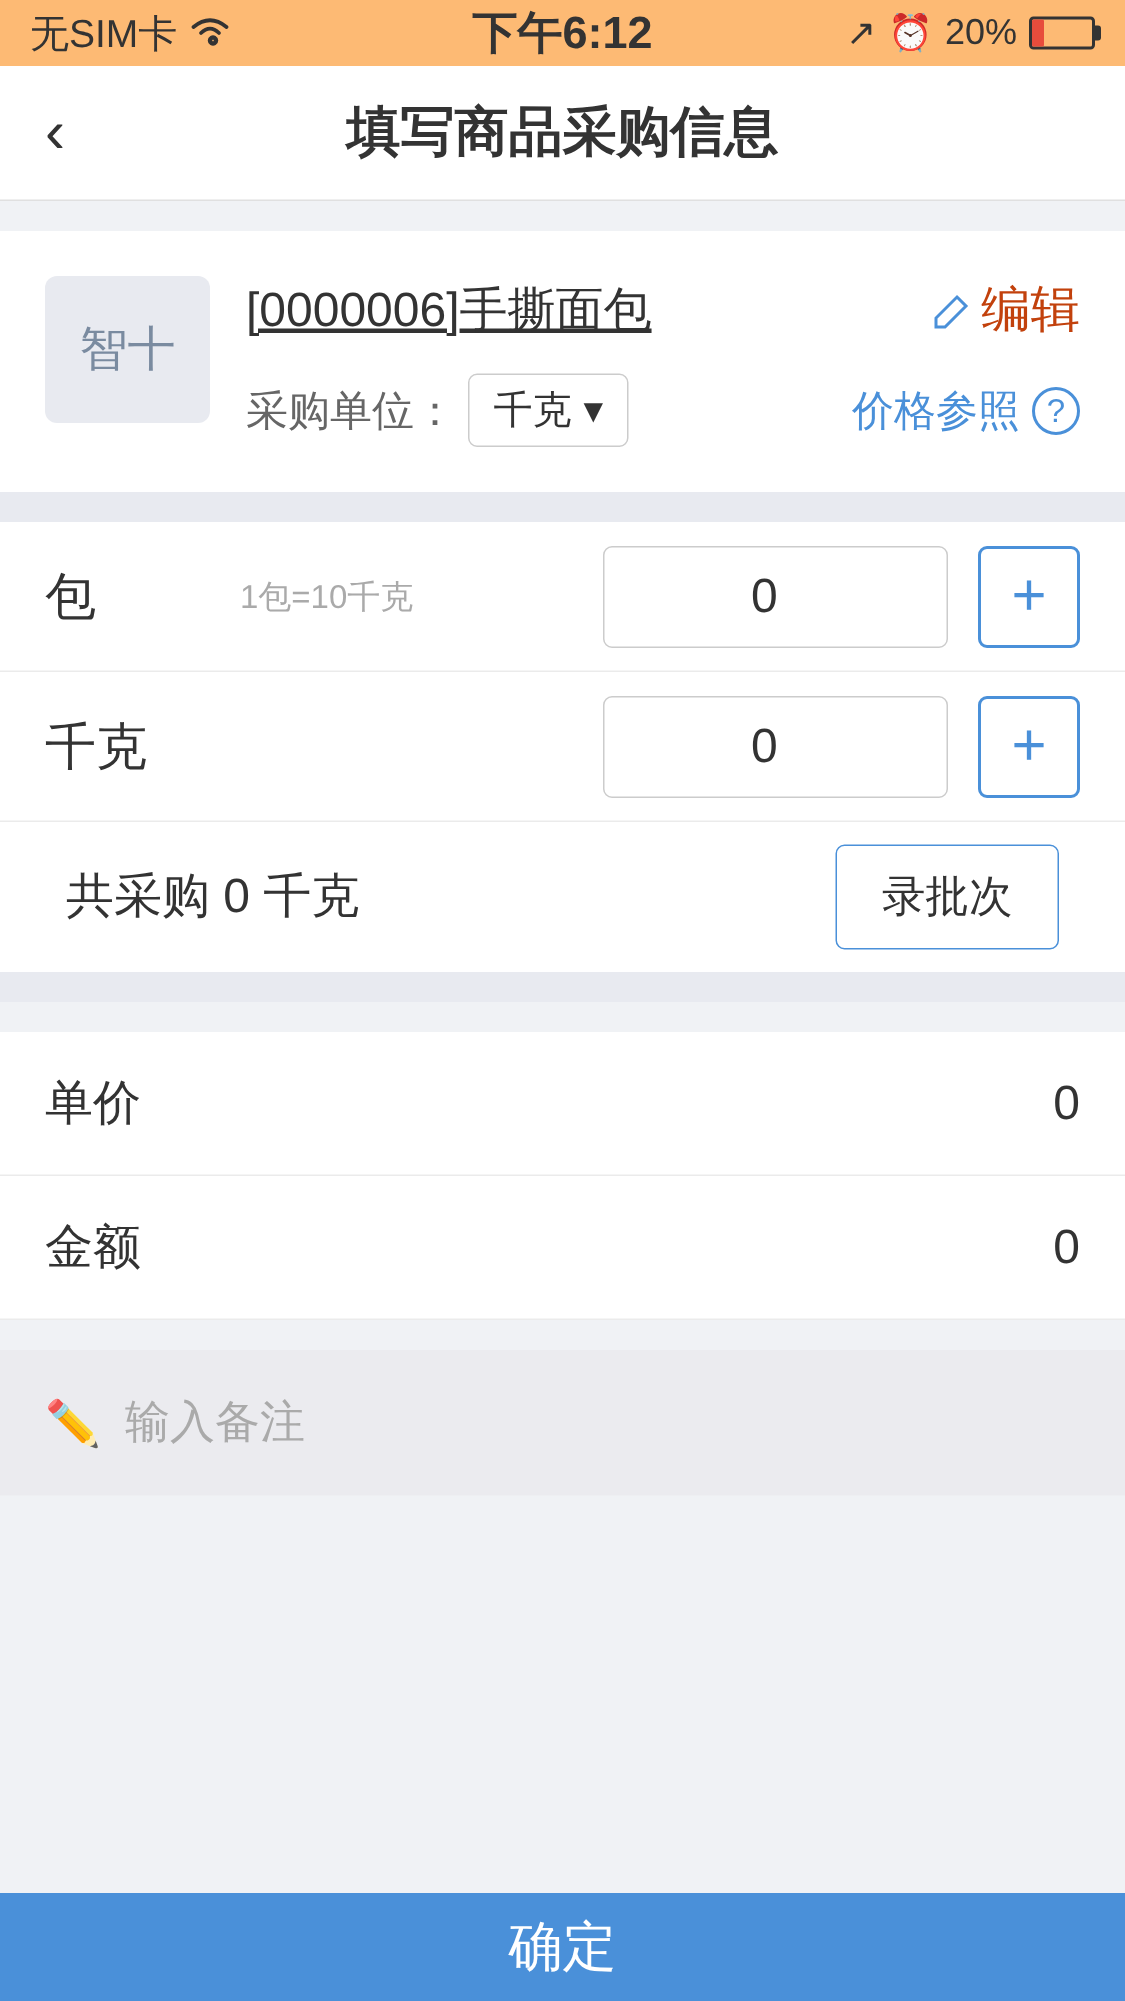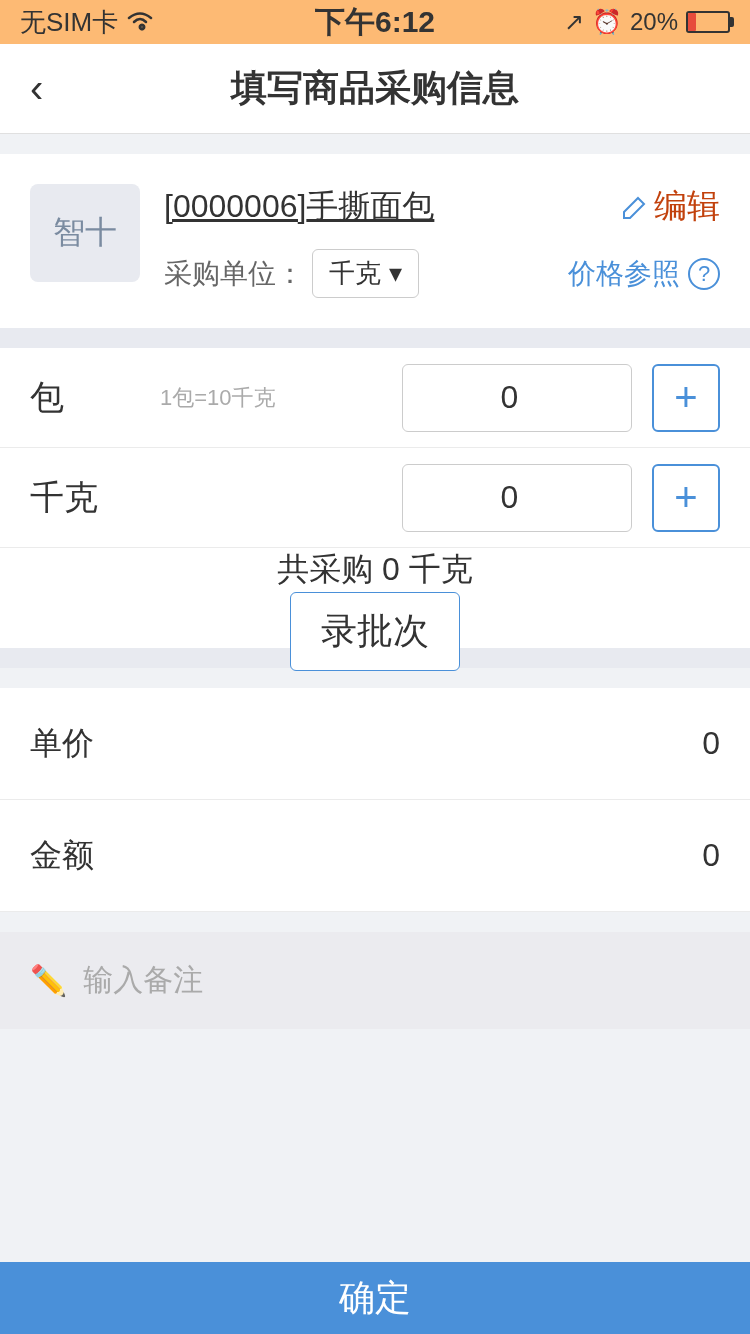--- a/index.html
+++ b/index.html
@@ -233,50 +233,49 @@
       align-items: center;
       justify-content: center;
       cursor: pointer;
     }
 
     
     .total-row {
       display: flex;
       align-items: center;
       justify-content: space-between;
-      padding: 0 14px;
+      padding: 0 44px;
       height: 100px;
       background: #fff;
-      flex-direction: column;
     }
     .total-text {
       font-size: 32px;
       color: #333;
     }
     .batch-btn {
       border: 1px solid #4a90d9;
       color: #333;
       background: #fff;
       border-radius: 6px;
       padding: 14px 30px;
-      font-size: 36px;
+      font-size: 29px;
       cursor: pointer;
     }
 
     
     .price-section {
       background: #fff;
       margin-top: 20px;
     }
     .price-row {
       display: flex;
       align-items: center;
       justify-content: space-between;
       padding: 0 30px;
-      height: 112px;
+      height: 96px;
       border-bottom: 1px solid #ebebeb;
     }
     .price-row-label {
       font-size: 32px;
       color: #333;
     }
     .price-row-value {
       font-size: 32px;
       color: #333;
     }

